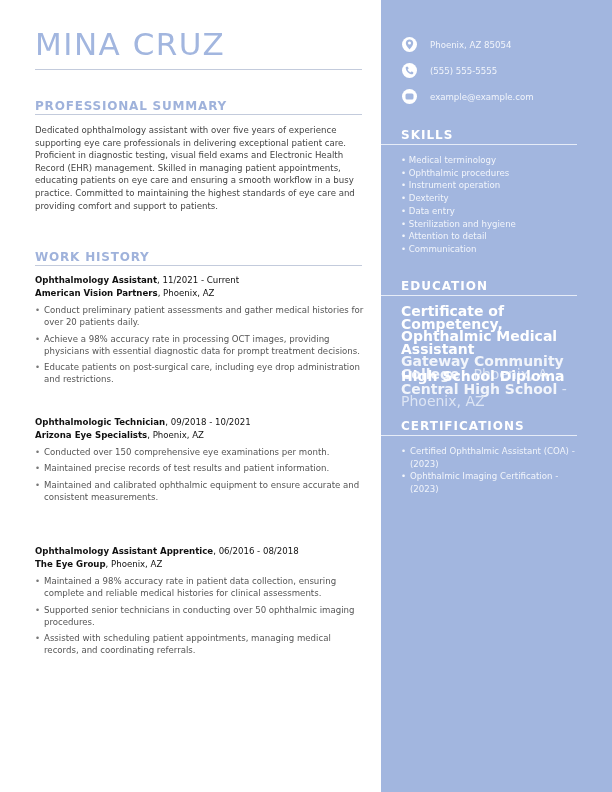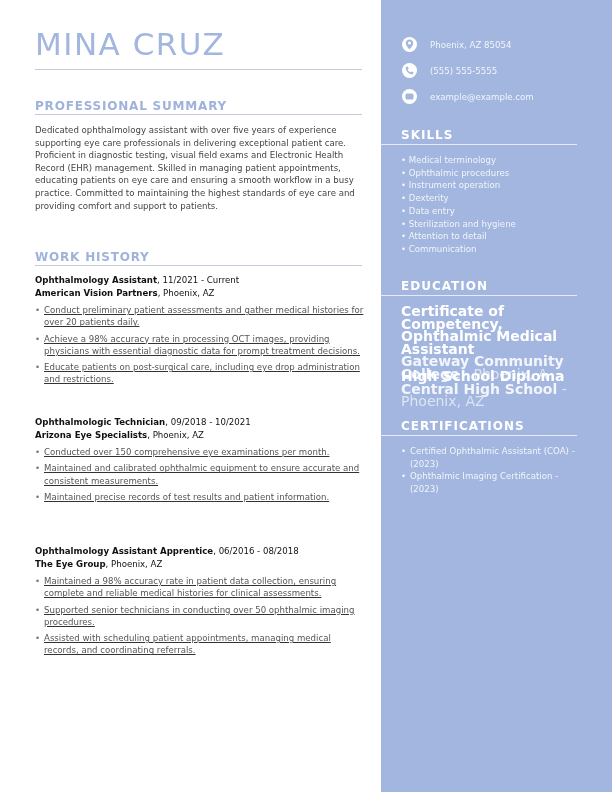--- a/index.html
+++ b/index.html
@@ -13,21 +13,21 @@
 
   .sec-title { position:absolute; left:35px; font-size:12px; font-weight:bold; letter-spacing:0.8px; color:#9fb2db; }
   .sec-rule { position:absolute; left:35px; width:327px; height:1px; background:#c3cbdc; }
 
   .summary { position:absolute; left:35px; top:124px; width:330px; font-size:8.6px; line-height:12.6px; color:#444; }
 
   .job { position:absolute; left:35px; width:330px; }
   .job-title { font-size:8.6px; line-height:12.5px; color:#111; }
   .job-title b, .job-co b { font-weight:bold; }
   .job-co { font-size:8.6px; line-height:12.5px; color:#111; }
-  .job ul { list-style:none; margin-top:5px;text-decoration:underline; }
+  .job ul { list-style:none; margin-top:5px; }
   .job li { position:relative; padding-left:9px; font-size:8.6px; line-height:12.3px; color:#555; margin-bottom:4px; }
   .job li::before { content:"•"; position:absolute; left:0; top:0; color:#777; }
 
   .contact { position:absolute; left:402px; display:flex; align-items:center; }
   .cicon { width:15px; height:15px; border-radius:50%; background:#fff; display:flex; align-items:center; justify-content:center; }
   .ctext { margin-left:13px; font-size:8.6px; color:#f2f5fb; }
 
   .rsec-title { position:absolute; left:401px; font-size:12px; font-weight:bold; letter-spacing:1px; color:#fff; }
   .rsec-rule { position:absolute; left:381px; width:196px; height:1px; background:#e6ecf7; }
 
@@ -68,22 +68,22 @@
     <li>Achieve a 98% accuracy rate in processing OCT images, providing physicians with essential diagnostic data for prompt treatment decisions.</li>
     <li>Educate patients on post-surgical care, including eye drop administration and restrictions.</li>
   </ul>
 </div>
 
 <div class="job" style="top:416px;">
   <div class="job-title"><b>Ophthalmologic Technician</b><span>, 09/2018 - 10/2021</span></div>
   <div class="job-co"><b>Arizona Eye Specialists</b><span>, Phoenix, AZ</span></div>
   <ul>
     <li>Conducted over 150 comprehensive eye examinations per month.</li>
+    <li>Maintained precise records of test results and patient information.</li>
     <li>Maintained and calibrated ophthalmic equipment to ensure accurate and consistent measurements.</li>
-    <li>Maintained precise records of test results and patient information.</li>
   </ul>
 </div>
 
 <div class="job" style="top:545px;">
   <div class="job-title"><b>Ophthalmology Assistant Apprentice</b><span>, 06/2016 - 08/2018</span></div>
   <div class="job-co"><b>The Eye Group</b><span>, Phoenix, AZ</span></div>
   <ul>
     <li>Maintained a 98% accuracy rate in patient data collection, ensuring complete and reliable medical histories for clinical assessments.</li>
     <li>Supported senior technicians in conducting over 50 ophthalmic imaging procedures.</li>
     <li>Assisted with scheduling patient appointments, managing medical records, and coordinating referrals.</li>

